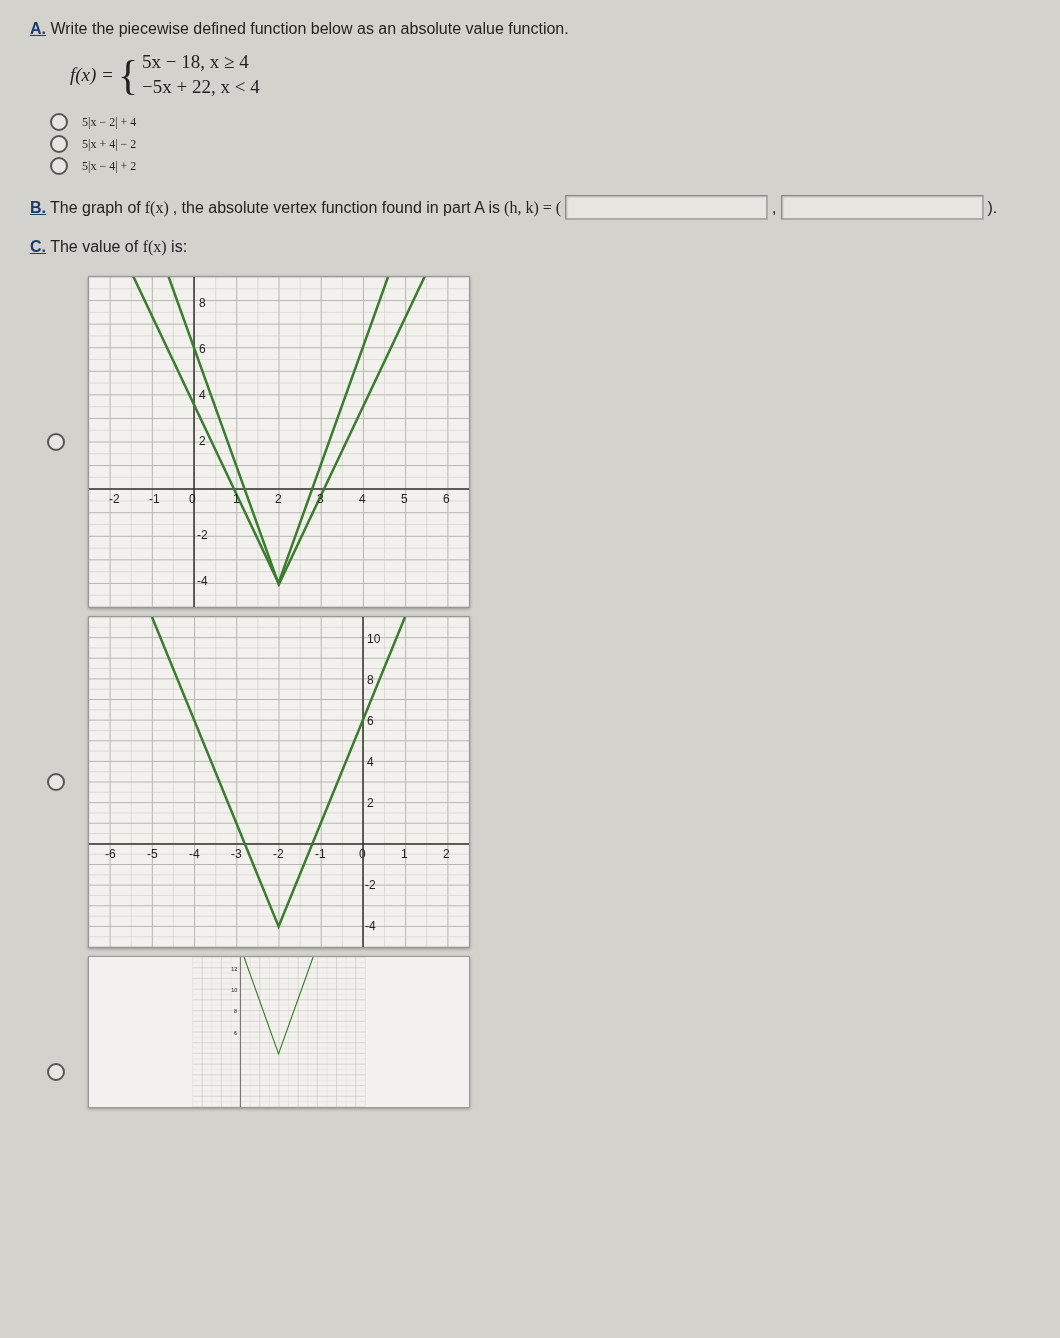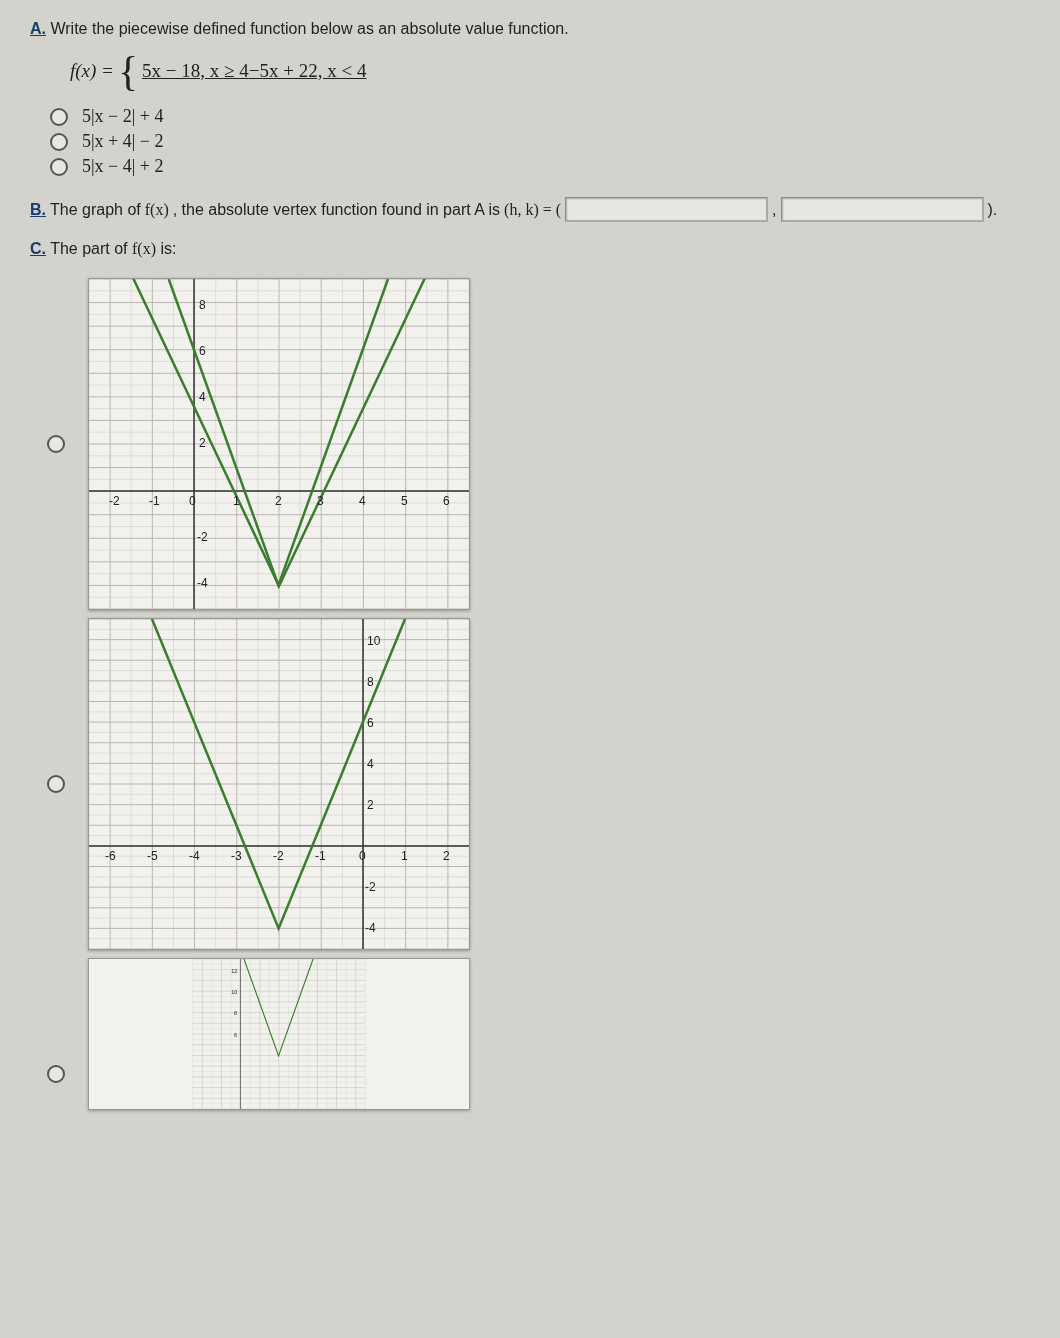--- a/index.html
+++ b/index.html
@@ -25,32 +25,32 @@
       display: flex;
       align-items: center;
     }
     .brace {
       font-size: 42px;
       line-height: 42px;
       margin: 0 4px;
     }
     .cases {
       display: flex;
+      flex-direction: column;
       line-height: 1.3;
-      text-decoration: underline;
     }
     .options {
       margin: 0 0 20px 20px;
     }
     .option-row {
       display: flex;
       align-items: center;
       margin: 4px 0;
       font-family: 'Times New Roman', serif;
-      font-size: 18px;
+      font-size: 12px;
     }
     .radio {
       width: 14px;
       height: 14px;
       border: 2px solid #555;
       border-radius: 50%;
       margin-right: 14px;
       background: #e8e6e2;
     }
     .part-b {
@@ -167,21 +167,21 @@
   <span>, the absolute vertex function found in part A is </span>
   <span class="math-inline">(h, k) = (</span>
   <span class="input-box"></span>
   <span> , </span>
   <span class="input-box"></span>
   <span>).</span>
 </div>
 
 <div class="part-c">
   <span class="section-label">C.</span>
-  <span>The part of </span>
+  <span>The value of </span>
   <span class="math-inline">f(x)</span>
   <span> is:</span>
 </div>
 
 <div class="graph-container">
   <div class="graph-radio-col">
     <span class="radio"></span>
   </div>
   <div class="graph-box">
     <svg viewBox="0 0 380 330">

